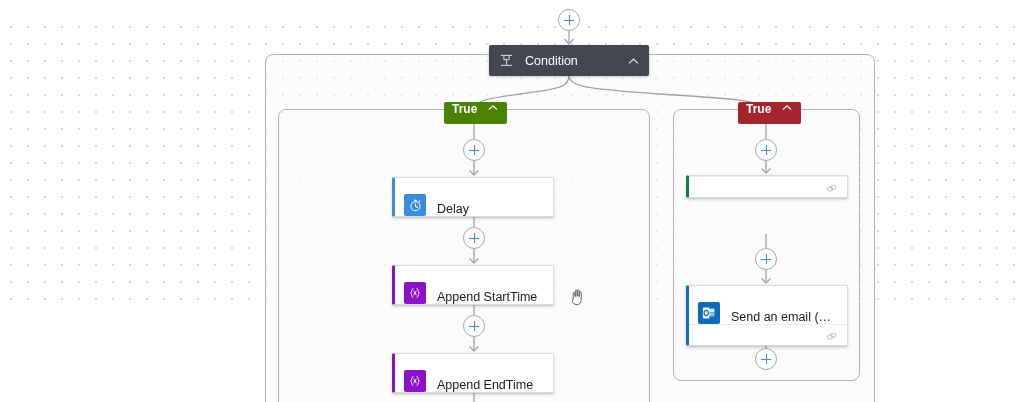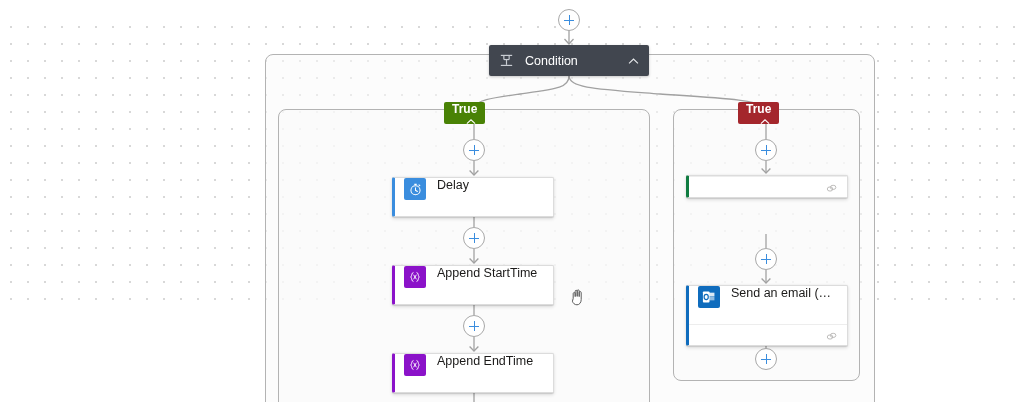--- a/index.html
+++ b/index.html
@@ -92,48 +92,47 @@
     white-space: nowrap;
   }
   #condition-node .chev { width: 13px; height: 13px; flex: 0 0 13px; }
 
   
   .badge {
     position: absolute;
     height: 22px;
     border-radius: 2px;
     display: flex;
-    align-items: flex-end;
+    align-items: flex-start;
     padding: 0 8px;
     cursor: pointer;
     color: #ffffff;
     font-size: 12px;
     font-weight: bold;
     z-index: 4;
-    flex-direction: column;
   }
   .badge .chev { width: 12px; height: 12px; margin-left: 10px; }
   #badge-true  { left: 444px; top: 82px; background: #498205; }
   #badge-false { left: 738px; top: 82px; background: #a4262c; }
 
   
   .card {
     position: absolute;
     background: #ffffff;
     border: 1px solid #dcdcdc;
     border-left-width: 3px;
     border-left-style: solid;
     border-radius: 2px;
     box-shadow: 0 1.4px 3.6px rgba(0,0,0,0.13), 0 0.3px 0.9px rgba(0,0,0,0.11);
     cursor: pointer;
     overflow: hidden;
   }
   .card-head {
     display: flex;
-    align-items: flex-start;
+    align-items: flex-end;
     height: 38px;
     padding: 0 10px 0 9px;
   }
   .card-icon {
     width: 22px; height: 22px;
     flex: 0 0 22px;
     border-radius: 2px;
     display: flex; align-items: center; justify-content: center;
   }
   .card-title {

